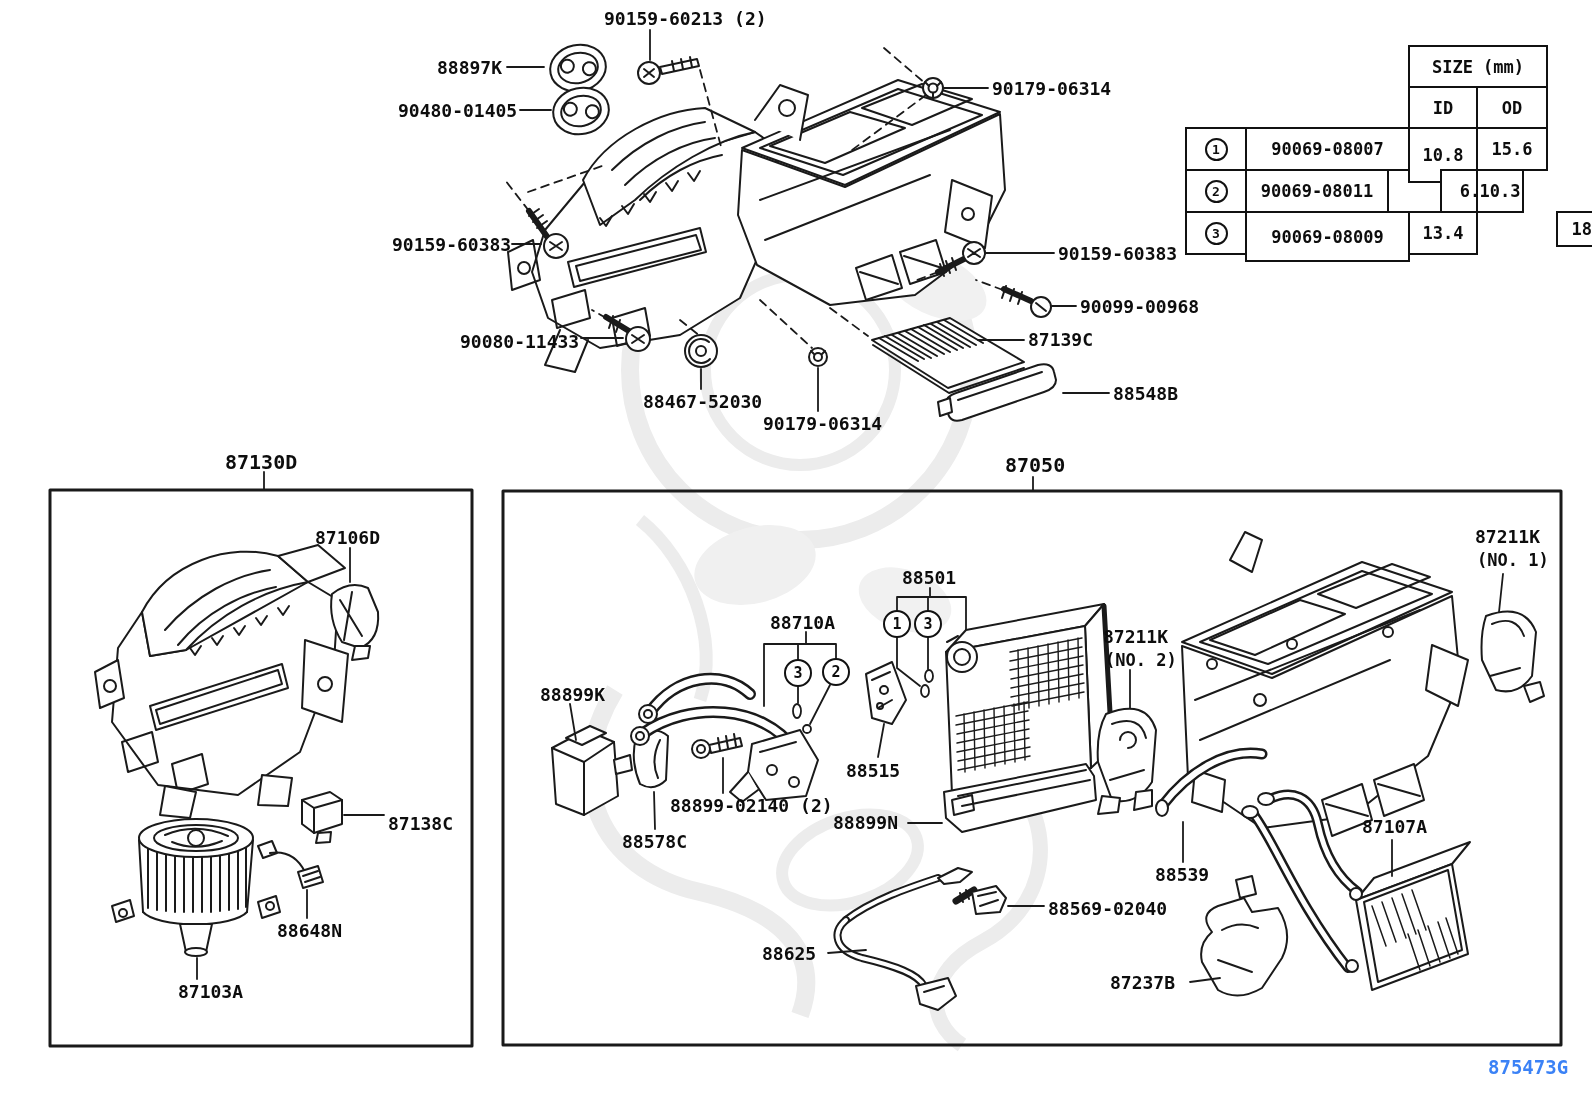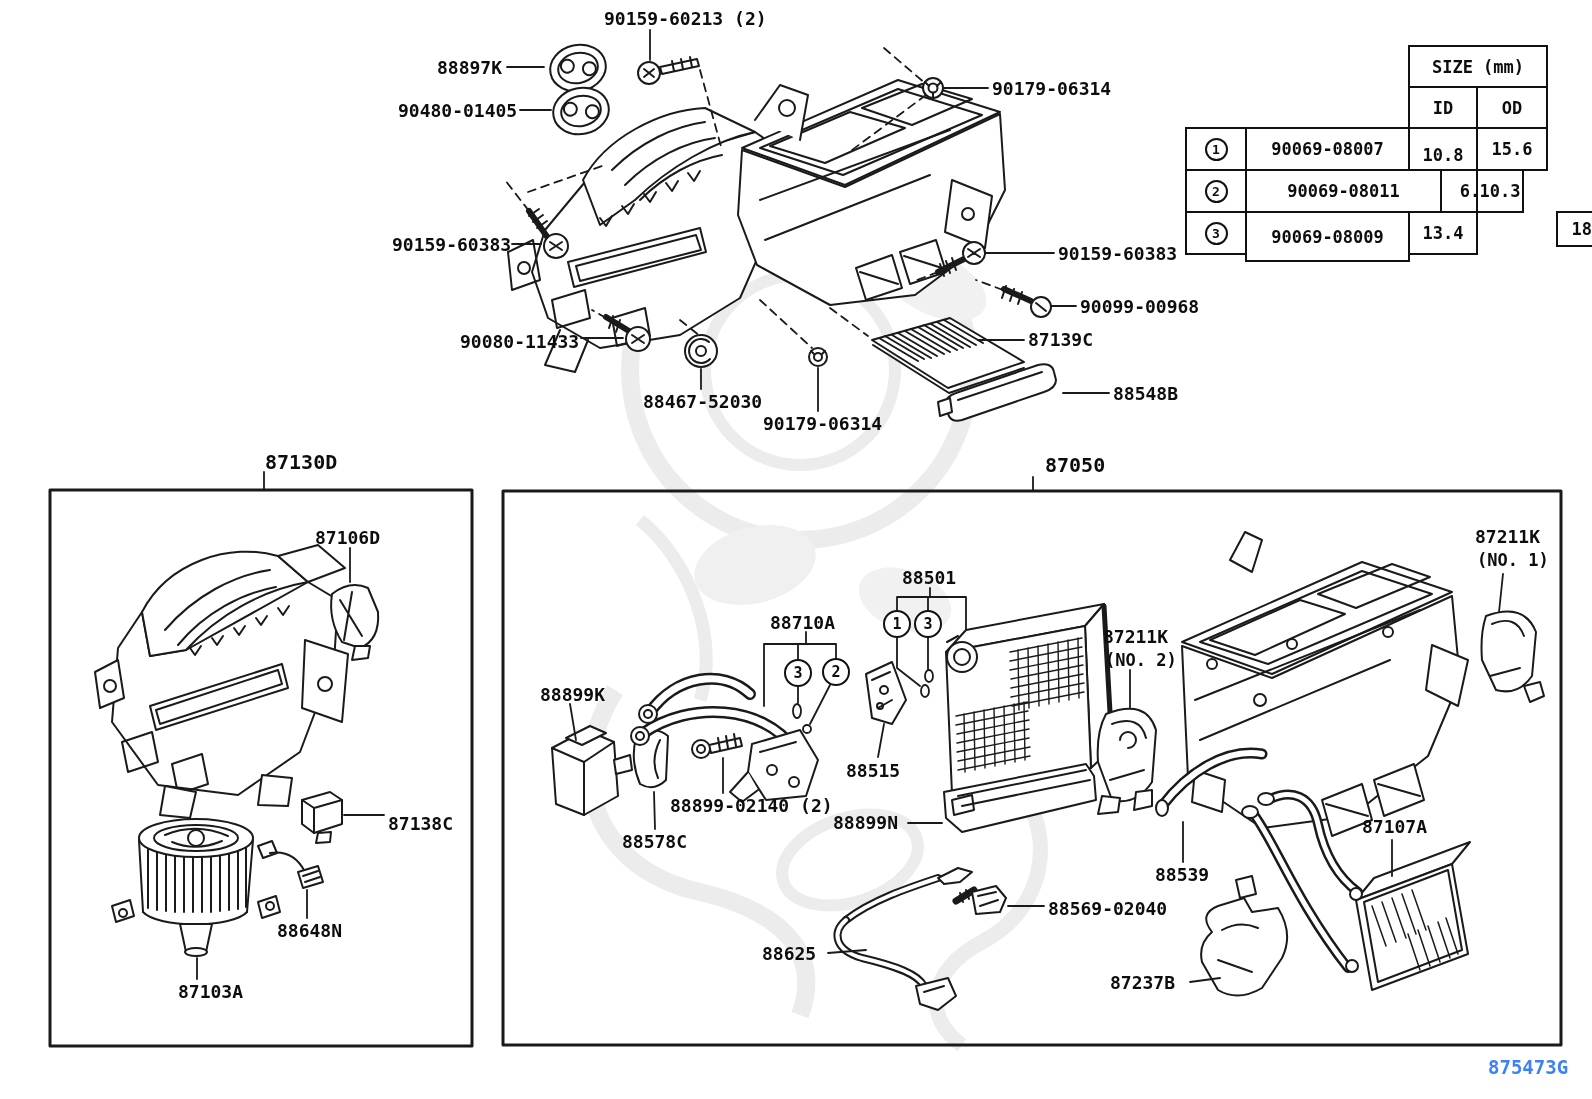--- a/index.html
+++ b/index.html
@@ -1,20 +1,20 @@
 <!DOCTYPE html>
 <html><head>
 <meta charset="utf-8">
 <style>
   html,body{margin:0;padding:0;background:#fff;}
   #canvas{position:relative;width:1592px;height:1099px;background:#fff;overflow:hidden;
           font-family:"DejaVu Sans Mono",monospace;}
   svg{position:absolute;left:0;top:0;}
   .pl{position:absolute;font:bold 18px "DejaVu Sans Mono",monospace;color:#0d0d0d;white-space:nowrap;}
-  .bt{position:absolute;font:bold 20px "DejaVu Sans Mono",monospace;color:#0d0d0d;white-space:nowrap;margin-left:40px;}
+  .bt{position:absolute;font:bold 20px "DejaVu Sans Mono",monospace;color:#0d0d0d;white-space:nowrap;}
   .note{position:absolute;font:bold 17px "DejaVu Sans Mono",monospace;color:#0d0d0d;white-space:nowrap;}
   .code{position:absolute;font:bold 19px "DejaVu Sans Mono",monospace;color:#3b82f6;white-space:nowrap;}
   .callout{position:absolute;width:28px;height:28px;border:2px solid #111;border-radius:50%;
            box-sizing:border-box;background:#fff;display:flex;align-items:center;justify-content:center;
            font:bold 15px "DejaVu Sans Mono",monospace;color:#0d0d0d;}
   .cell{position:absolute;border:2px solid #111;box-sizing:border-box;background:#fff;
         display:flex;align-items:center;justify-content:center;
         font:bold 17px "DejaVu Sans Mono",monospace;color:#0d0d0d;}
   .tcirc{width:23px;height:23px;border:2px solid #111;border-radius:50%;box-sizing:border-box;
          display:flex;align-items:center;justify-content:center;font:bold 13px "DejaVu Sans Mono",monospace;}
@@ -447,21 +447,21 @@
   <div class="cell" style="left:1185px;top:127px;width:62px;height:44px">
         <span class="tcirc">1</span>
       </div>
   <div class="cell" style="left:1245px;top:127px;width:165px;height:44px">90069-08007</div>
   <div class="cell" style="left:1408px;top:127px;width:70px;height:56px">10.8</div>
   <div class="cell" style="left:1476px;top:127px;width:72px;height:44px">15.6</div>
 
   <div class="cell" style="left:1185px;top:169px;width:62px;height:44px">
         <span class="tcirc">2</span>
       </div>
-  <div class="cell" style="left:1245px;top:169px;width:197px;height:44px">90069-08011</div>
+  <div class="cell" style="left:1245px;top:169px;width:144px;height:44px">90069-08011</div>
   <div class="cell" style="left:1440px;top:169px;width:70px;height:44px">6.7</div>
   <div class="cell" style="left:1476px;top:169px;width:48px;height:44px">10.3</div>
 
   <div class="cell" style="left:1185px;top:211px;width:62px;height:44px">
         <span class="tcirc">3</span>
       </div>
   <div class="cell" style="left:1245px;top:211px;width:165px;height:51px">90069-08009</div>
   <div class="cell" style="left:1408px;top:211px;width:70px;height:44px">13.4</div>
   <div class="cell" style="left:1556px;top:211px;width:72px;height:36px">18.2</div>
 </div>

